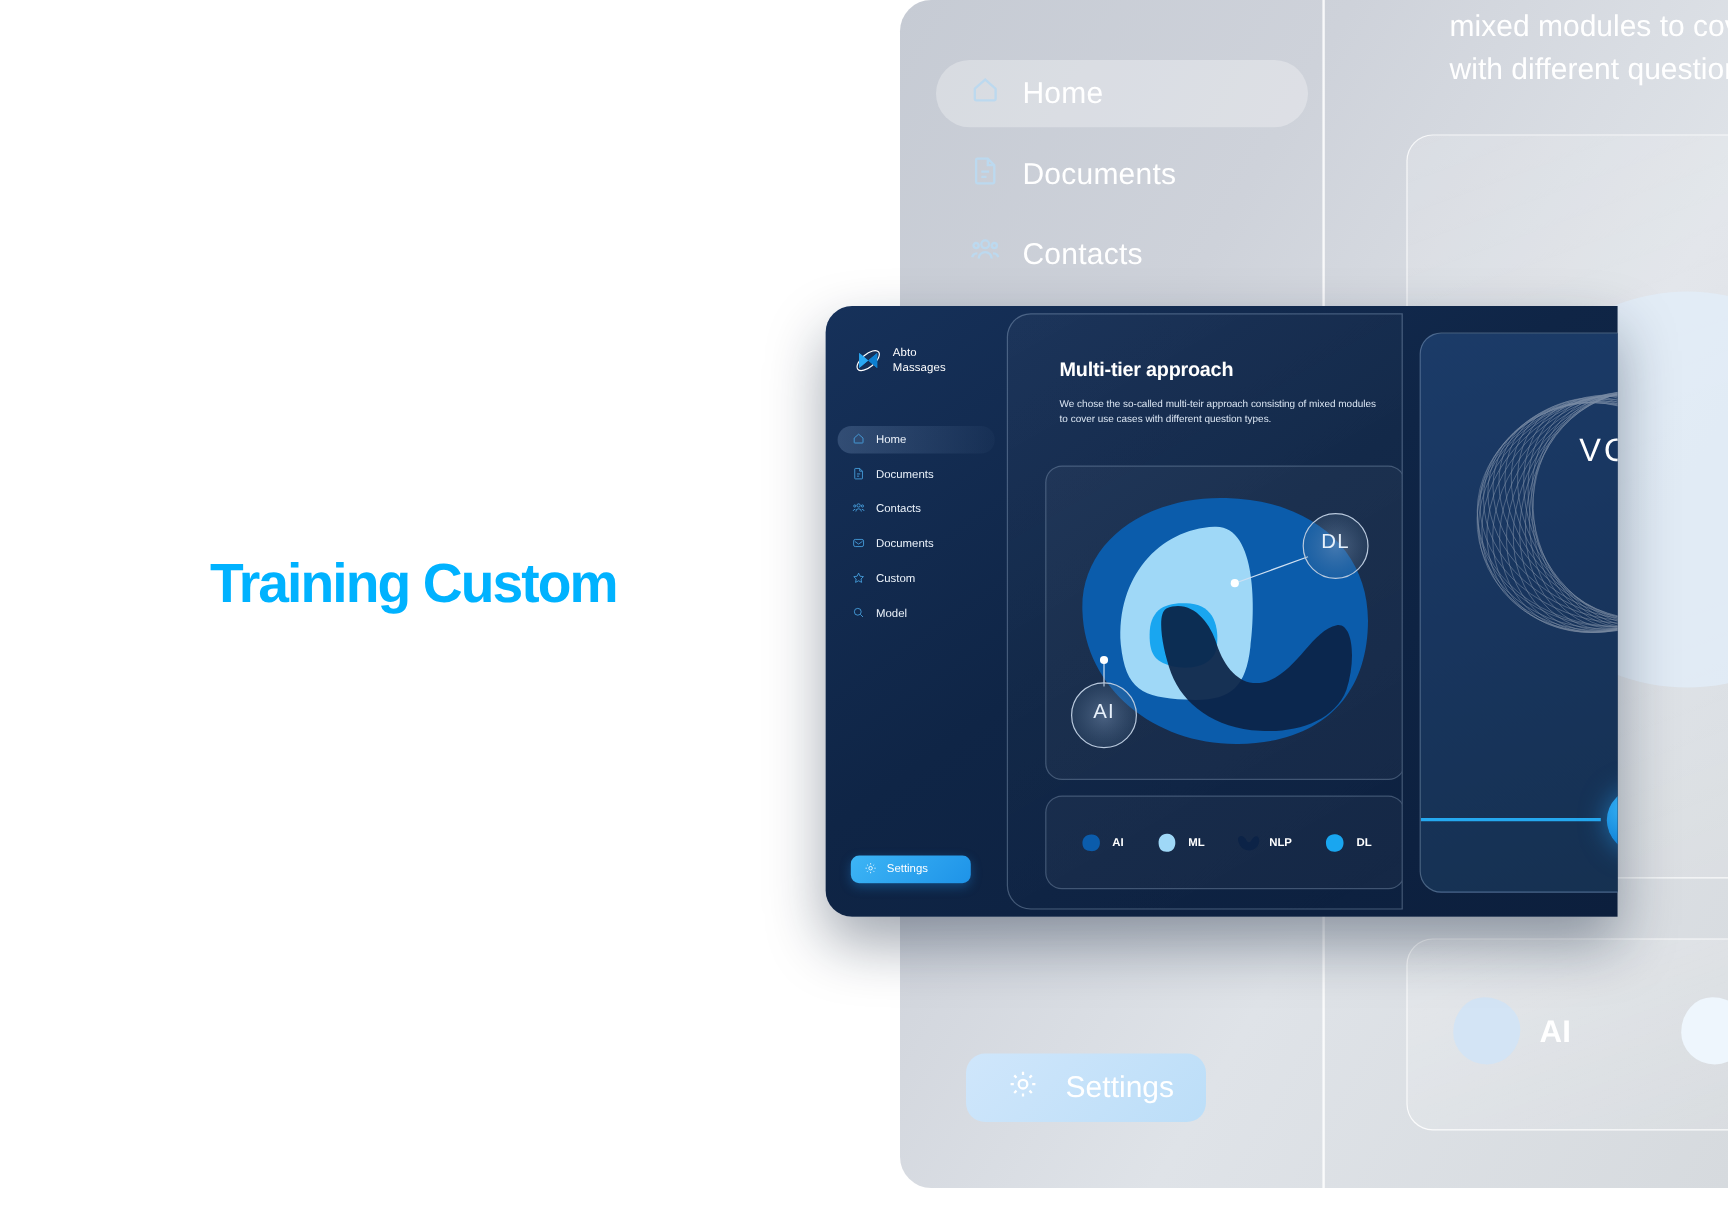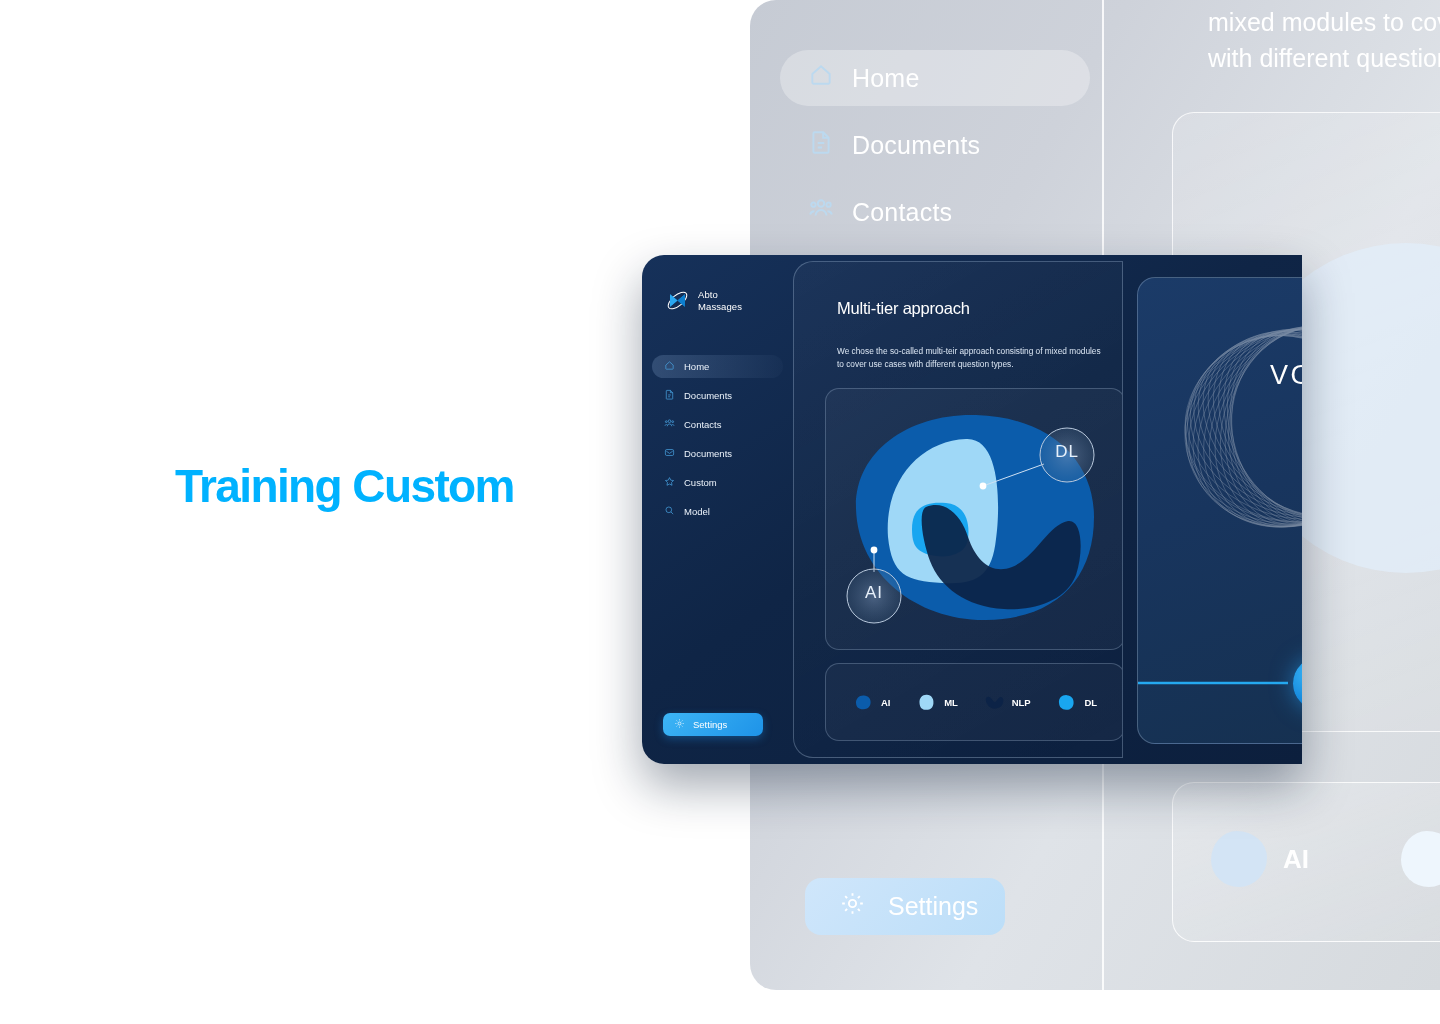--- a/index.html
+++ b/index.html
@@ -57,21 +57,21 @@
     position:absolute; left:422px; top:782px; width:330px; height:160px;
     border:1px solid rgba(255,255,255,.85); border-radius:22px;
     background:linear-gradient(160deg,rgba(255,255,255,.22),rgba(255,255,255,.06));
   }
   .bg-legend{ position:absolute; top:48px; display:flex; align-items:center; gap:16px; }
   .bg-legend .dot{ width:56px; height:56px; border-radius:46% 54% 50% 50%/52% 48% 52% 48%; }
   .bg-legend .lb{ color:#fff; font-size:26px; font-weight:bold; }
 
   
   #panel{
-    position:absolute; left:642px; top:255px; width:660px; height:509px;
+    position:absolute; left:688px; top:255px; width:660px; height:509px;
     background:linear-gradient(145deg,#132d53 0%,#0f2646 40%,#0d2murky 100%);
     background:linear-gradient(145deg,#16315a 0%,#0f2546 45%,#0c1f3d 100%);
     border-radius:22px 0 0 22px;
     box-shadow:0 22px 48px rgba(10,25,50,.38);
     overflow:hidden;
   }
 
   
   #sidebar{ position:absolute; left:0; top:0; width:151px; height:509px; }
   #logo{ position:absolute; left:23px; top:33px; display:flex; align-items:center; gap:8px; }
@@ -95,22 +95,22 @@
     box-shadow:0 3px 9px rgba(30,140,230,.35);
   }
   .settings-btn svg{ width:11px; height:11px; stroke:#fff; fill:none; stroke-width:1.5; }
   #card{
     position:absolute; left:151px; top:6px; width:330px; height:497px;
     border:1px solid rgba(190,212,238,.30); border-radius:20px 0 0 20px;
     background:linear-gradient(150deg,rgba(255,255,255,.035),rgba(255,255,255,0));
     overflow:hidden;
   }
   #card-head{ position:absolute; left:43px; top:37px; width:278px; }
-  #card-title{ color:#ffffff; font-size:16.5px; font-weight:normal; letter-spacing:-.2px; }
-  #card-sub{ margin-top:27px; color:#dbe6f3; font-size:8.3px; line-height:1.52; width:272px; }
+  #card-title{ color:#ffffff; font-size:16.5px; font-weight:bold; letter-spacing:-.2px; }
+  #card-sub{ margin-top:12px; color:#dbe6f3; font-size:8.3px; line-height:1.52; width:272px; }
 
   #chart-box{
     position:absolute; left:31px; top:126px; width:300px; height:262px;
     border:1px solid rgba(190,212,238,.26); border-radius:14px;
     background:rgba(255,255,255,.035);
     overflow:hidden;
   }
   #legend-box{
     position:absolute; left:31px; top:401px; width:300px; height:78px;
     border:1px solid rgba(190,212,238,.26); border-radius:14px;

